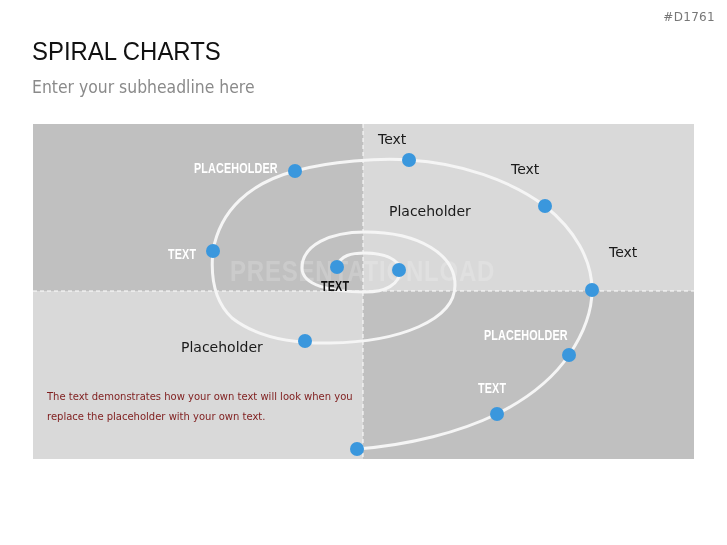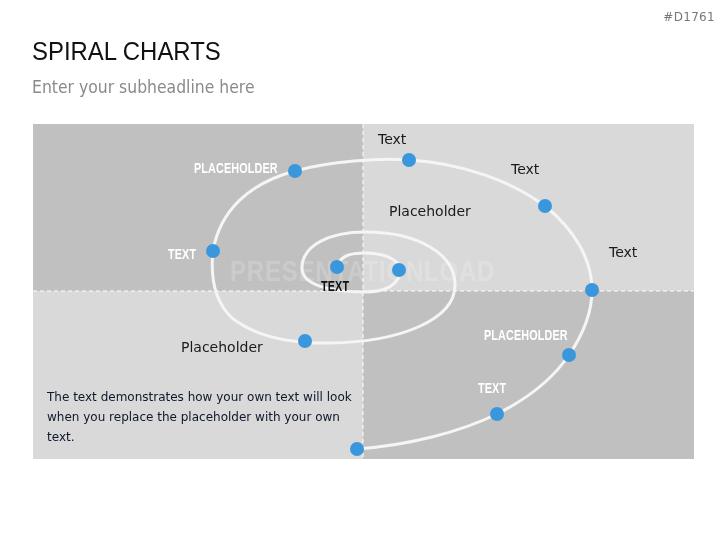--- a/index.html
+++ b/index.html
@@ -11,21 +11,21 @@
   .q{position:absolute;}
   .q1{left:0;top:0;width:330px;height:167px;background:#c0c0c0;}
   .q2{left:330px;top:0;width:331px;height:167px;background:#d9d9d9;}
   .q3{left:0;top:167px;width:330px;height:168px;background:#d9d9d9;}
   .q4{left:330px;top:167px;width:331px;height:168px;background:#c0c0c0;}
   svg.overlay{position:absolute;left:0;top:0;}
   .lbl{position:absolute;white-space:nowrap;}
   .plain{font-family:"DejaVu Sans",sans-serif;font-size:14px;color:#1a1a1a;}
   .bold{font-family:"Liberation Sans",sans-serif;font-weight:bold;font-size:15px;color:#fff;transform:scaleX(0.72);transform-origin:left;letter-spacing:0.2px;}
   .bold.dark{color:#111;}
-  .desc{position:absolute;left:47px;top:387px;width:310px;font-family:"DejaVu Sans",sans-serif;font-size:12px;line-height:20px;color:#0f172a;}
+  .desc{position:absolute;left:47px;top:387px;width:310px;font-family:"DejaVu Sans",sans-serif;font-size:10px;line-height:20px;color:#7f1d1d;}
   .wm{position:absolute;left:230px;top:254px;font-family:"Liberation Sans",sans-serif;font-size:30px;font-weight:bold;color:rgba(255,255,255,0.18);letter-spacing:1px;transform:scaleX(0.8);transform-origin:left;}
 </style>
 </head>
 <body>
 
 <div class="code">#D1761</div>
 <div class="title">SPIRAL CHARTS</div>
 <div class="subtitle">Enter your subheadline here</div>
 
 <div class="panel">

